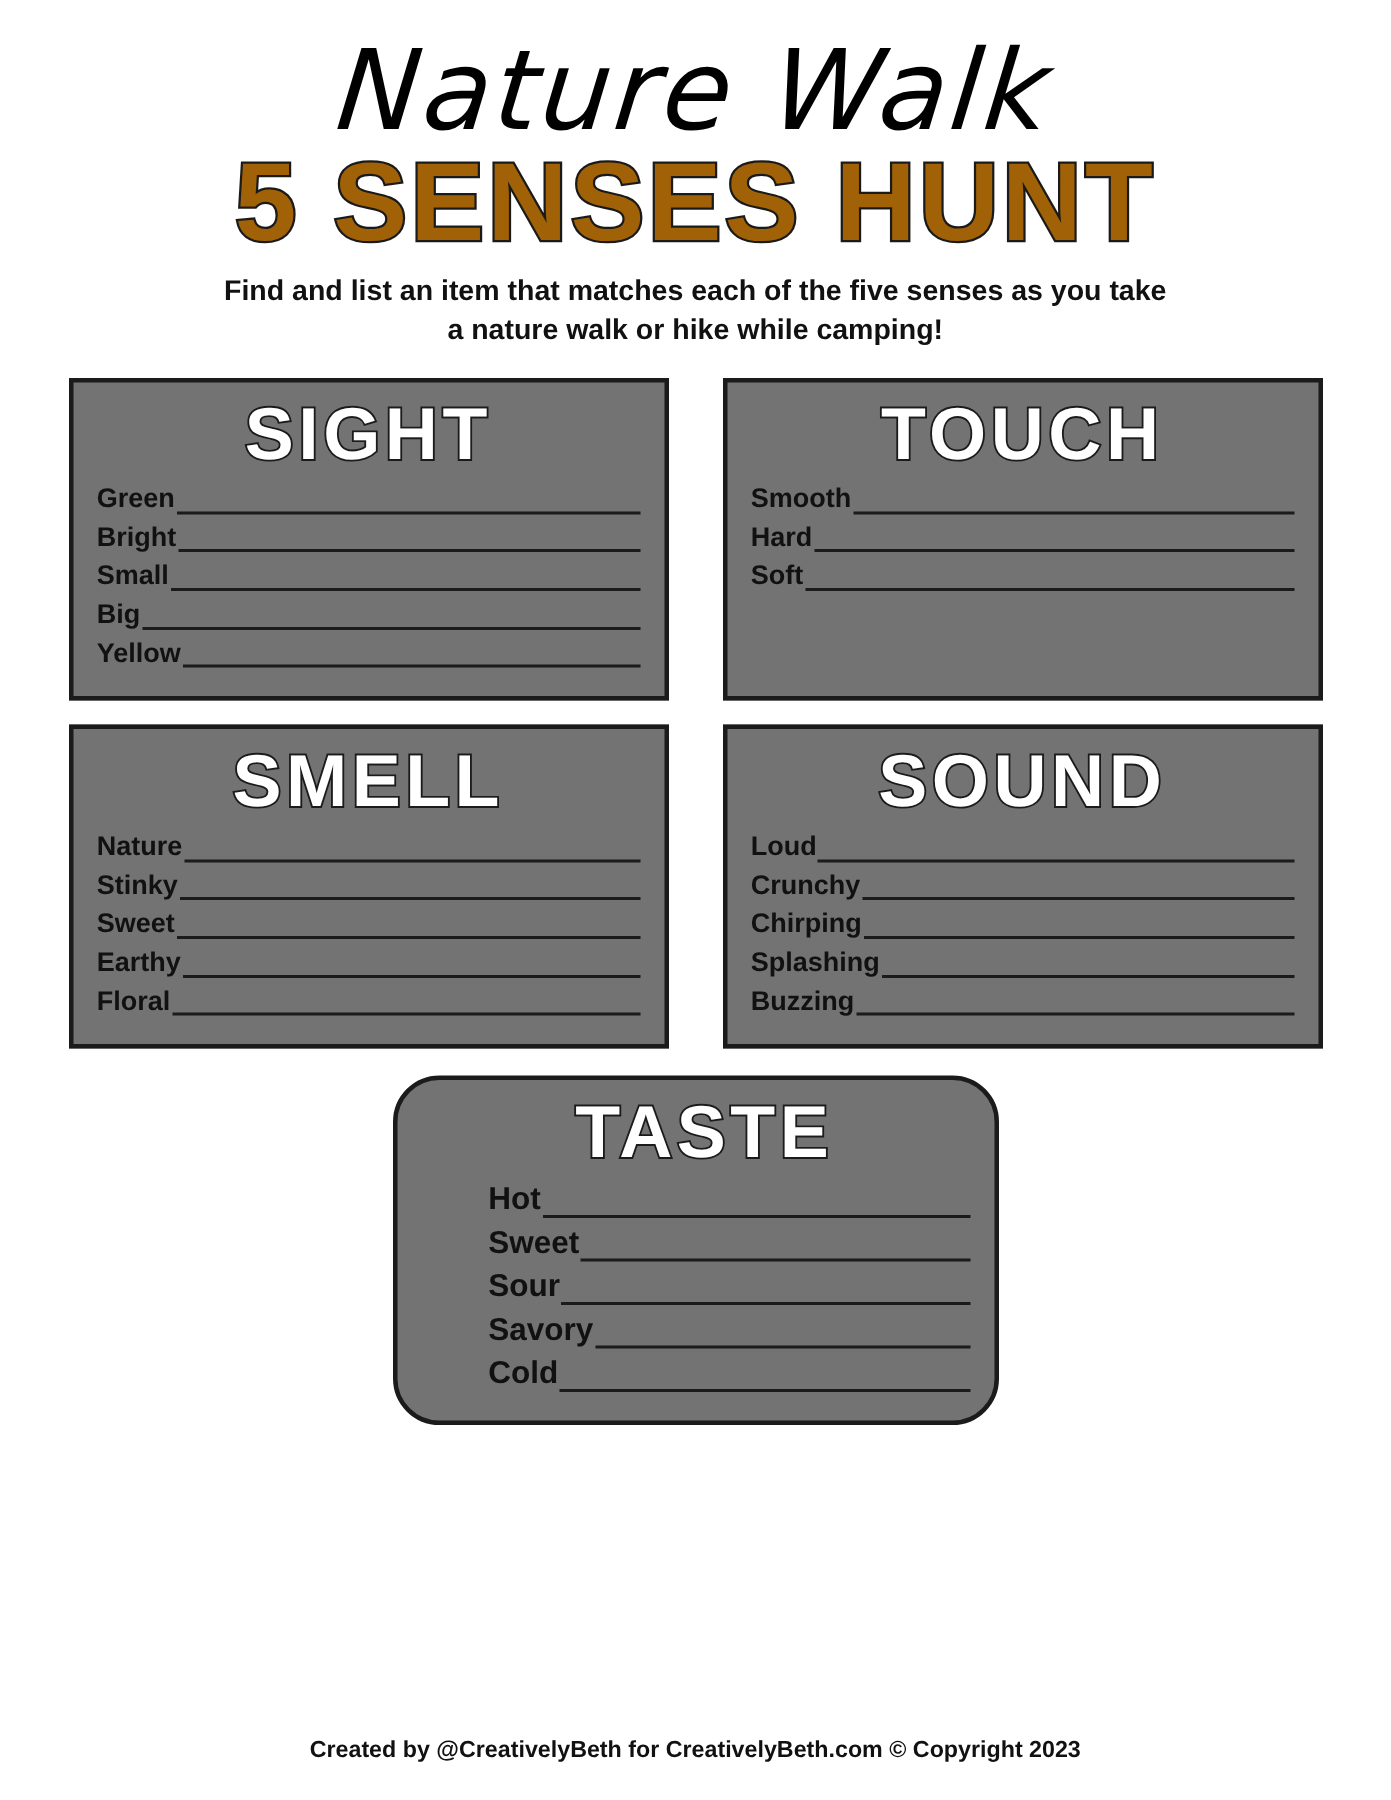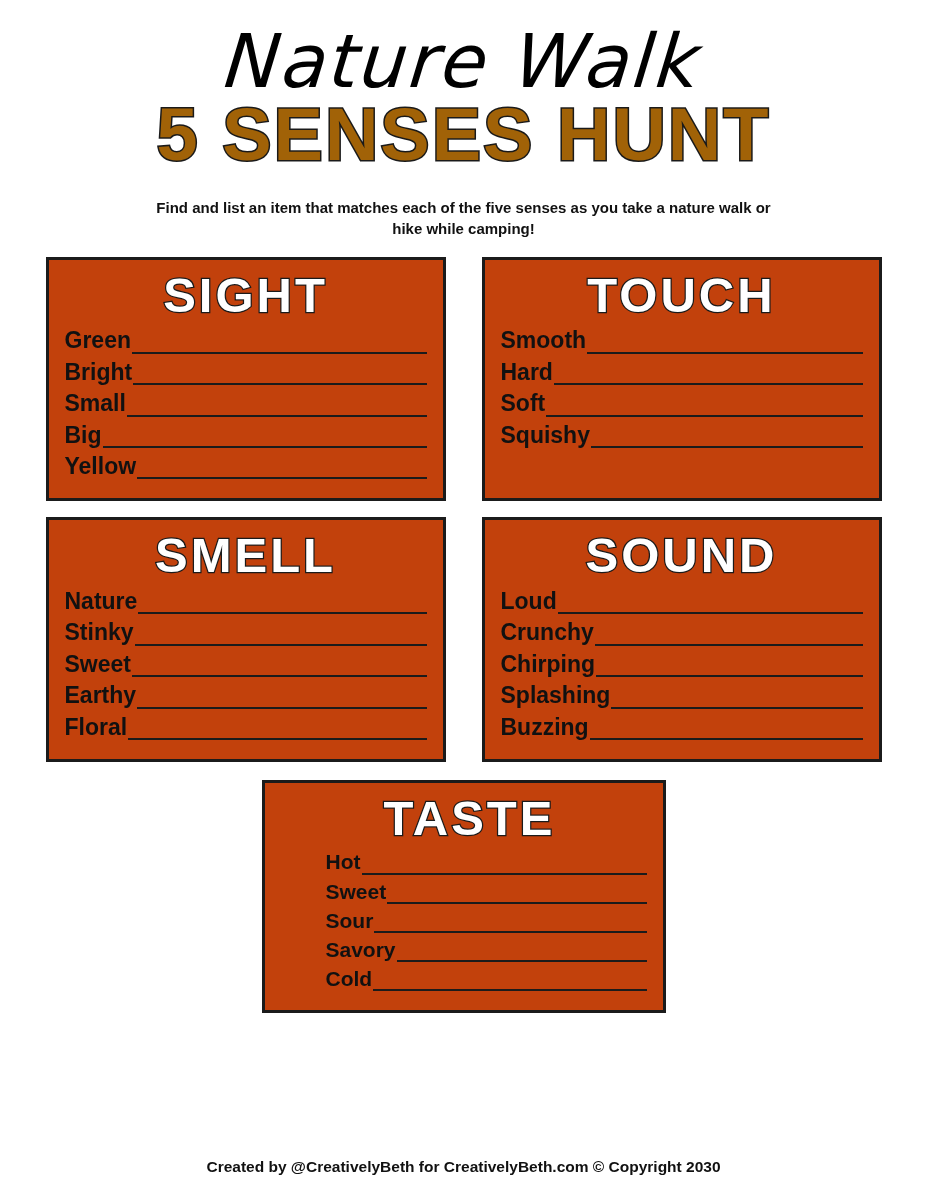--- a/index.html
+++ b/index.html
@@ -44,46 +44,47 @@
     line-height: 1.0;
     font-weight: 700;
     letter-spacing: 2px;
     margin: 2px 0 0 0;
     color: #a16207;
     -webkit-text-stroke: 3px #1a1a1a;
     paint-order: stroke fill;
   }
   .subtitle {
     text-align: center;
-    font-size: 15px;
+    font-size: 19px;
     font-weight: 700;
     line-height: 1.35;
-    margin: 26px auto 0 auto;
+    margin: 10px auto 0 auto;
     max-width: 640px;
     color: #111;
   }
 
   
   .grid {
     margin-top: 18px;
     display: flex;
     flex-wrap: wrap;
     gap: 16px 36px;
     justify-content: center;
   }
   .box {
     border: 3px solid #1b1b1b;
     width: 400px;
     padding: 8px 14px 14px 14px;
-    background: #c2410c;
+    background: #737373;
   }
   .box.center-box {
     width: 404px;
     margin: 18px auto 0 auto;
     padding-left: 26px;
+    border-radius: 31px;
   }
   .box-title {
     text-align: center;
     font-family: "Liberation Sans", sans-serif;
     font-size: 49px;
     font-weight: 700;
     letter-spacing: 3px;
     line-height: 1.05;
     color: #ffffff;
     -webkit-text-stroke: 2.5px #1b1b1b;
@@ -92,21 +93,21 @@
   }
   .lines {
     padding: 0 2px;
   }
   .line-row {
     display: flex;
     align-items: flex-end;
     margin-bottom: 5px;
   }
   .line-label {
-    font-size: 23px;
+    font-size: 18px;
     font-weight: 700;
     white-space: nowrap;
     line-height: 1.15;
     color: #111;
   }
   .line-rule {
     flex: 1 1 auto;
     border-bottom: 2px solid #1b1b1b;
     height: 17px;
     margin-left: 1px;
@@ -170,24 +171,20 @@
           <span class="line-rule"></span>
         </div>
         <div class="line-row">
           <span class="line-label">Hard</span>
           <span class="line-rule"></span>
         </div>
         <div class="line-row">
           <span class="line-label">Soft</span>
           <span class="line-rule"></span>
         </div>
-        <div class="line-row">
-          <span class="line-label">Squishy</span>
-          <span class="line-rule"></span>
-        </div>
       </div>
     </div>
 
     <div class="box">
       <div class="box-title">SMELL</div>
       <div class="lines">
         <div class="line-row">
           <span class="line-label">Nature</span>
           <span class="line-rule"></span>
         </div>
@@ -257,15 +254,15 @@
         <span class="line-label">Savory</span>
         <span class="line-rule"></span>
       </div>
       <div class="line-row">
         <span class="line-label">Cold</span>
         <span class="line-rule"></span>
       </div>
     </div>
   </div>
 
-  <div class="footer">Created by @CreativelyBeth for CreativelyBeth.com © Copyright 2030</div>
+  <div class="footer">Created by @CreativelyBeth for CreativelyBeth.com © Copyright 2023</div>
 
 </div>
 
 </body></html>

